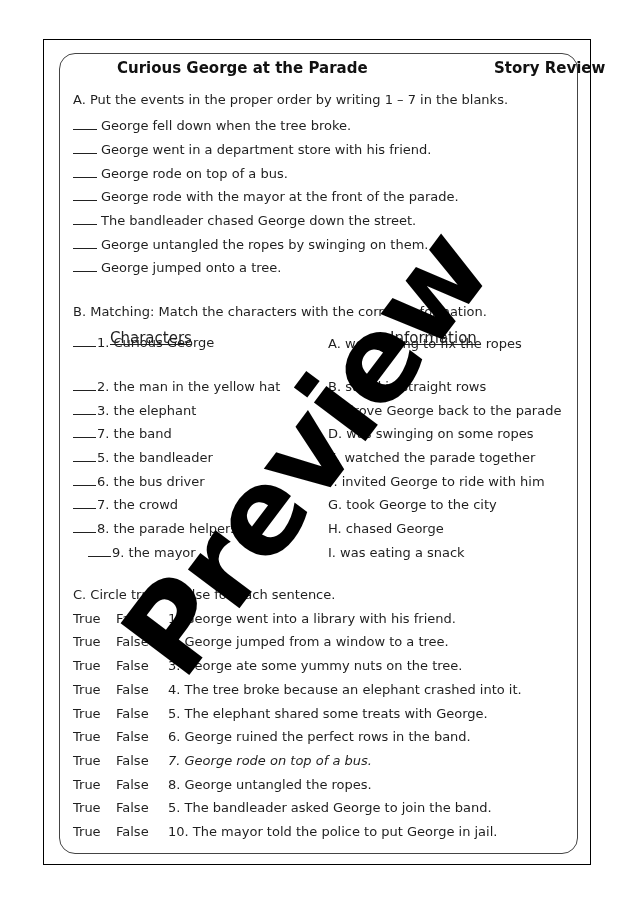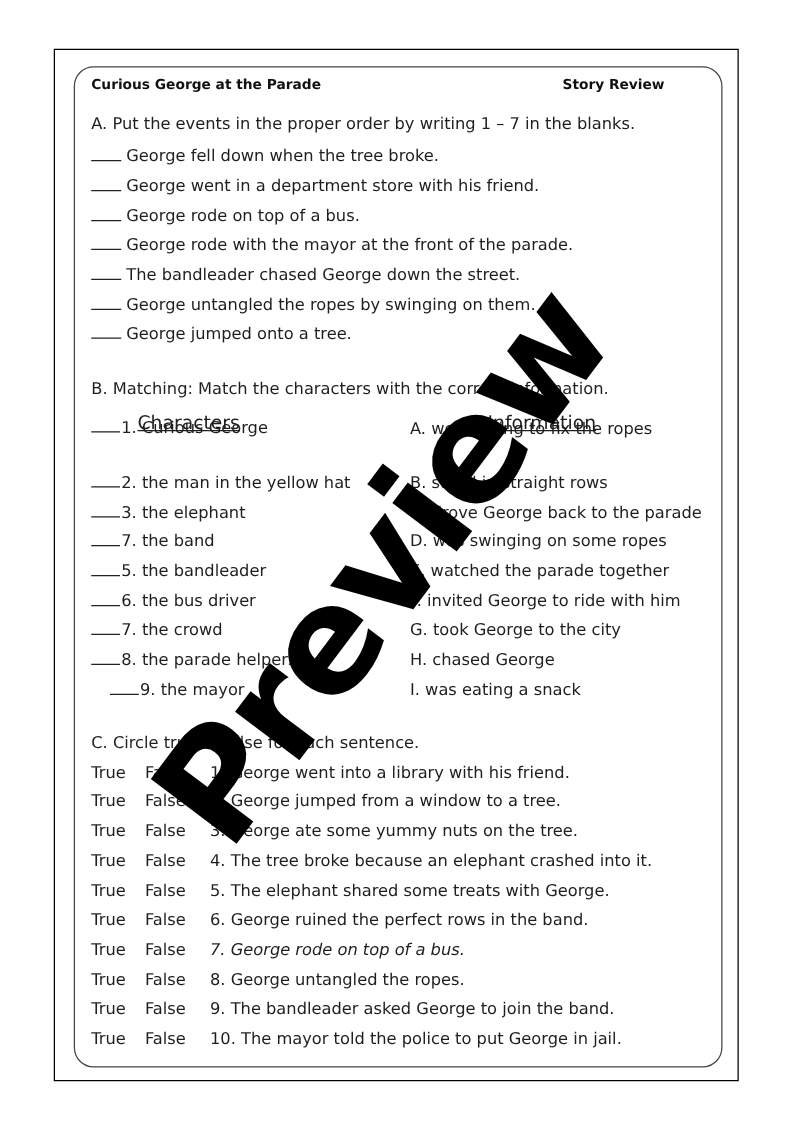--- a/index.html
+++ b/index.html
@@ -36,25 +36,26 @@
     }
     .line {
       position: absolute;
       font-size: 13px;
       line-height: 16px;
       white-space: nowrap;
       color: #1f1f1f;
     }
     .title {
       position: absolute;
-      font-size: 11px;
+      font-size: 15px;
       font-weight: bold;
       line-height: 18px;
       white-space: nowrap;
       color: #111111;
+      margin-left: 44px;
     }
     .blank {
       display: inline-block;
       border-bottom: 1px solid #222222;
       vertical-align: baseline;
       height: 1px;
       margin-right: 4px;
     }
     .blank.wide { width: 24px; }
     .blank.narrow { width: 23px; margin-right: 1px; }
@@ -163,21 +164,21 @@
   <div class="line" style="left:168px; top:753px;font-style:italic;">7. George rode on top of a bus.</div>
 </div>
 <div>
   <div class="line" style="left:73px; top:777px;">True</div>
   <div class="line" style="left:116px; top:777px;">False</div>
   <div class="line" style="left:168px; top:777px;">8. George untangled the ropes.</div>
 </div>
 <div>
   <div class="line" style="left:73px; top:800px;">True</div>
   <div class="line" style="left:116px; top:800px;">False</div>
-  <div class="line" style="left:168px; top:800px;">9. The bandleader asked George to join the band.</div>
+  <div class="line" style="left:168px; top:800px;">5. The bandleader asked George to join the band.</div>
 </div>
 <div>
   <div class="line" style="left:73px; top:824px;">True</div>
   <div class="line" style="left:116px; top:824px;">False</div>
   <div class="line" style="left:168px; top:824px;">10. The mayor told the police to put George in jail.</div>
 </div>
 
 <div class="watermark" style="left:150px; top:600px;">Preview</div>
 
 </body></html>

